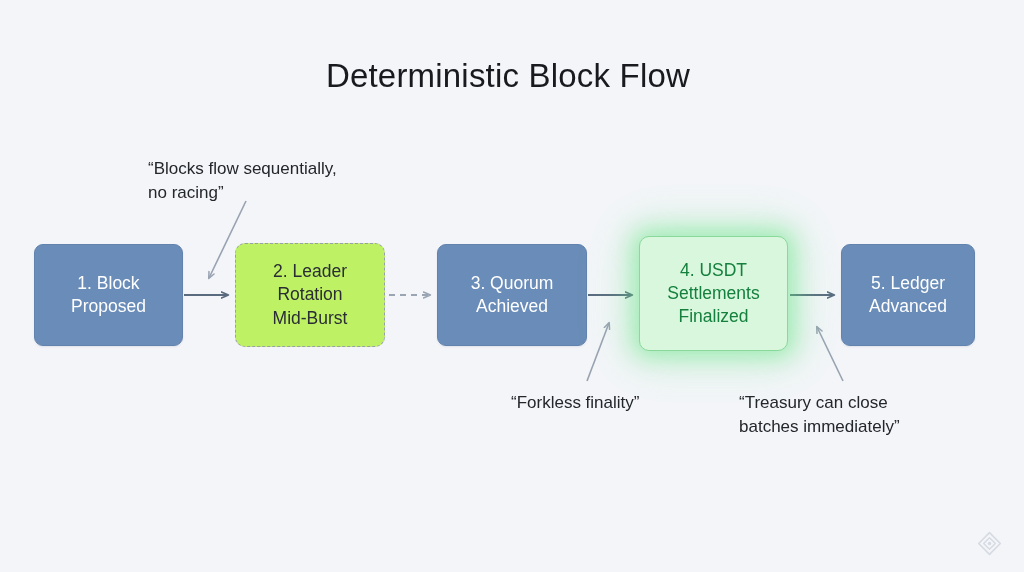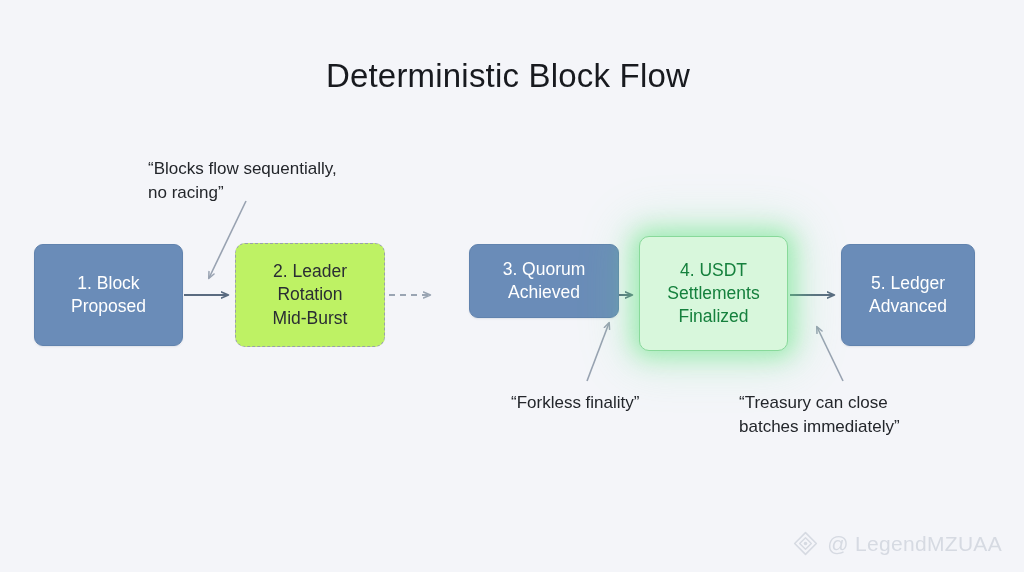--- a/index.html
+++ b/index.html
@@ -77,21 +77,21 @@
     color: #15803d;
     font-size: 17.5px;
     border: 1.4px solid #88d99a;
     border-radius: 10px;
     box-shadow: 0 0 22px 7px rgba(88, 226, 120, 0.45),
                 0 0 46px 16px rgba(120, 235, 150, 0.22);
   }
   
   #node-1 { left: 34px;  top: 244px; width: 149px; height: 102px; }
   #node-2 { left: 235px; top: 243px; width: 150px; height: 104px; }
-  #node-3 { left: 437px; top: 244px; width: 150px; height: 74px; margin-left: 32px; }
+  #node-3 { left: 437px; top: 244px; width: 150px; height: 102px; }
   #node-4 { left: 639px; top: 236px; width: 149px; height: 115px; }
   #node-5 { left: 841px; top: 244px; width: 134px; height: 102px; }
 
   
   .annotation {
     position: absolute;
     font-size: 17px;
     color: #23262b;
     line-height: 1.42;
     white-space: pre-line;
@@ -188,16 +188,15 @@
 
   <div class="annotation" id="annot-right">“Treasury can close
 batches immediately”</div>
 
   <div id="watermark">
     <svg class="wm-mark" viewBox="0 0 24 24">
       <path d="M12 1.6 L22.4 12 L12 22.4 L1.6 12 Z" fill="none" stroke="#d6dae2" stroke-width="1.5" stroke-linejoin="round"></path>
       <path d="M12 6.4 L17.6 12 L12 17.6 L6.4 12 Z" fill="none" stroke="#d6dae2" stroke-width="1.3" stroke-linejoin="round"></path>
       <circle cx="12" cy="12" r="1.7" fill="#d6dae2"></circle>
     </svg>
-    <span>@ LegendMZUAA</span>
   </div>
 
 </div>
 
 </body></html>

